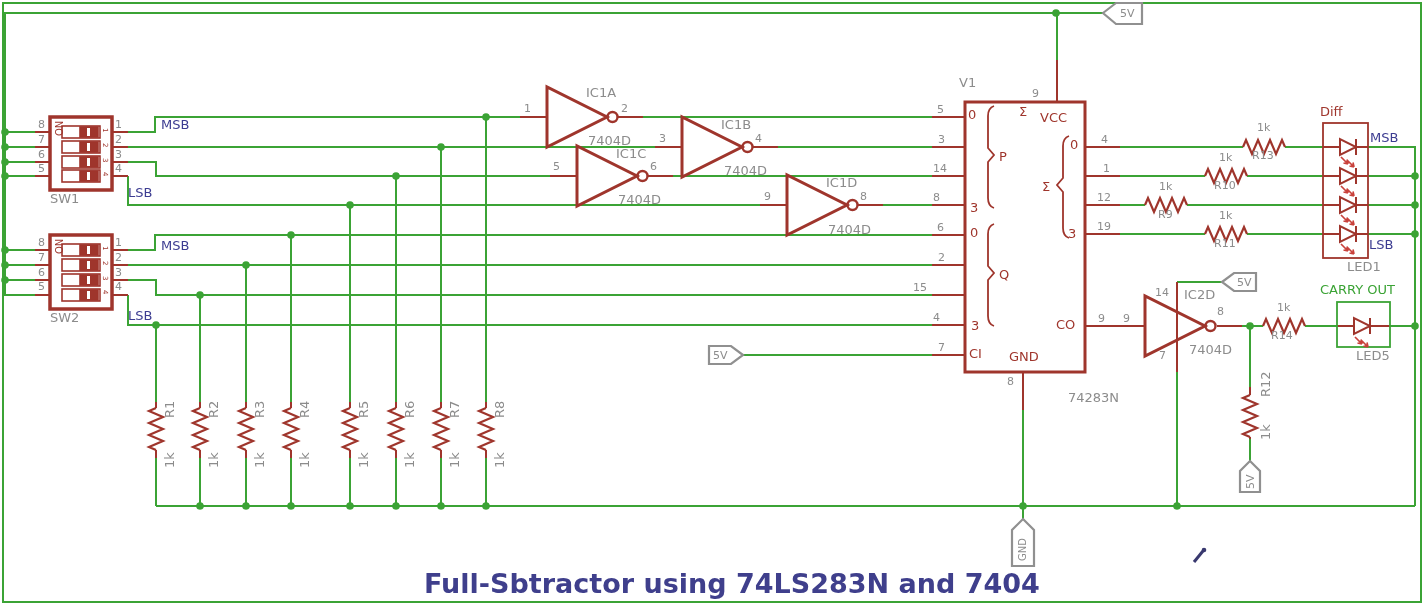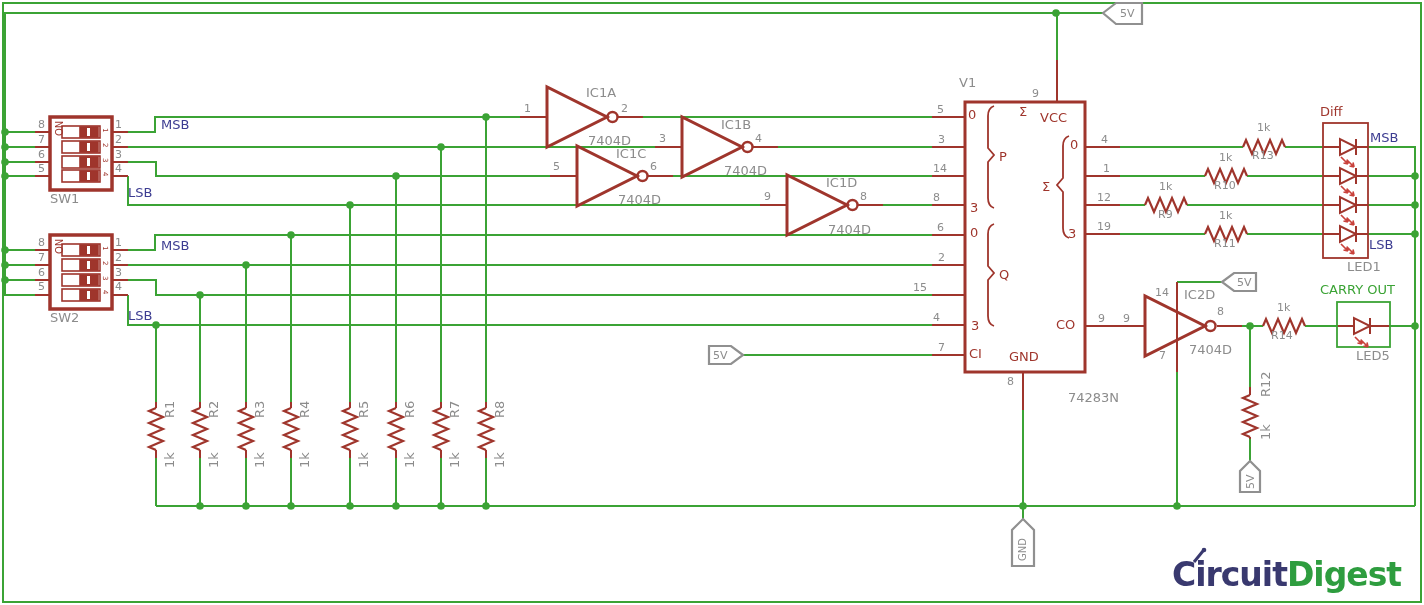--- a/index.html
+++ b/index.html
@@ -330,15 +330,15 @@
   <span class="t s13 navy" style="left:1369px;top:238px">LSB</span>
   <span class="t s13 grn" style="left:1320px;top:283px">CARRY OUT</span>
   <span class="t s13" style="left:1356px;top:349px">LED5</span>
 
   <span class="t" style="left:1120px;top:8px">5V</span>
   <span class="t" style="left:713px;top:350px">5V</span>
   <span class="t" style="left:1237px;top:277px">5V</span>
   <span class="t rotccw" style="left:1245px;top:489px">5V</span>
   <span class="t s10 rotccw" style="left:1018px;top:561px">GND</span>
 
-  <div id="logo"><span class="c1">Circuit</span><span class="c2">Digest</span></div>
+  <div id="title">Full-Sbtractor using 74LS283N and 7404</div>
 
 </div>
 
 </body></html>

